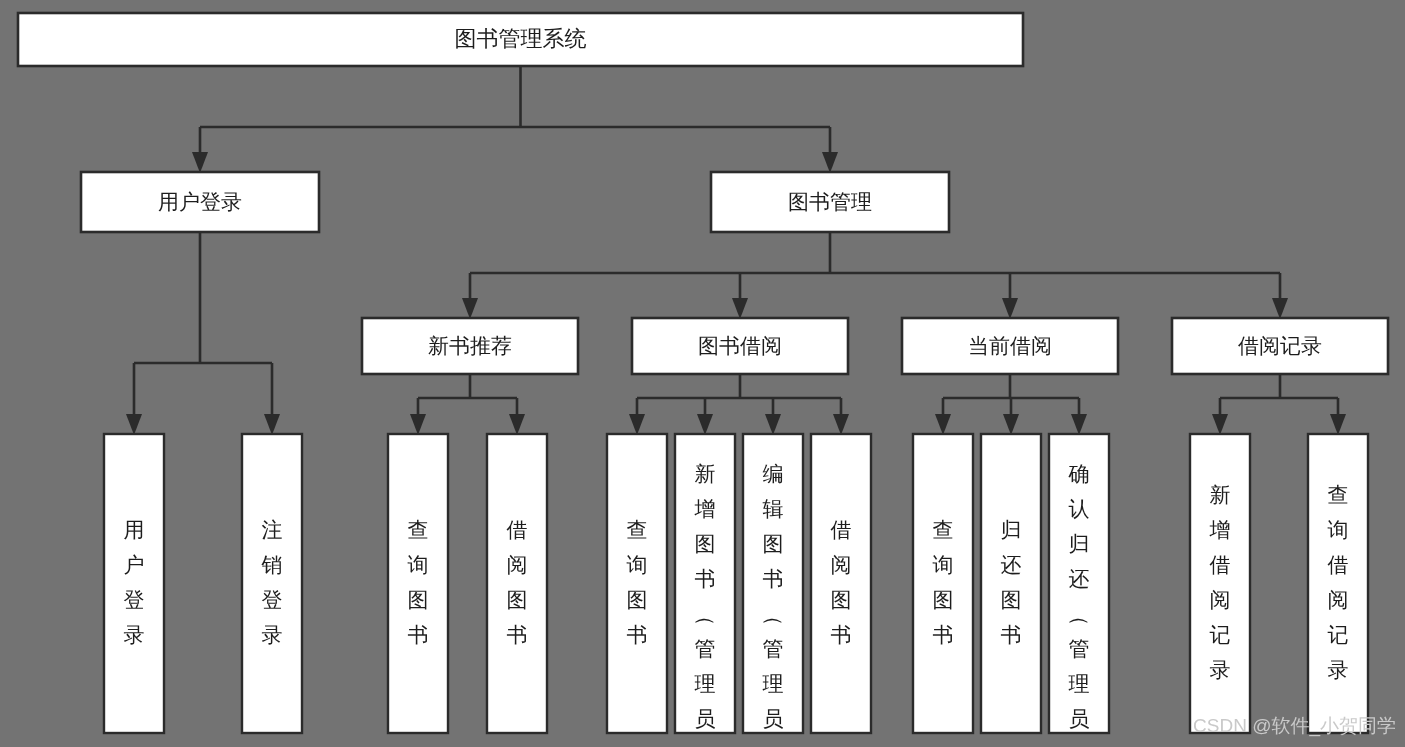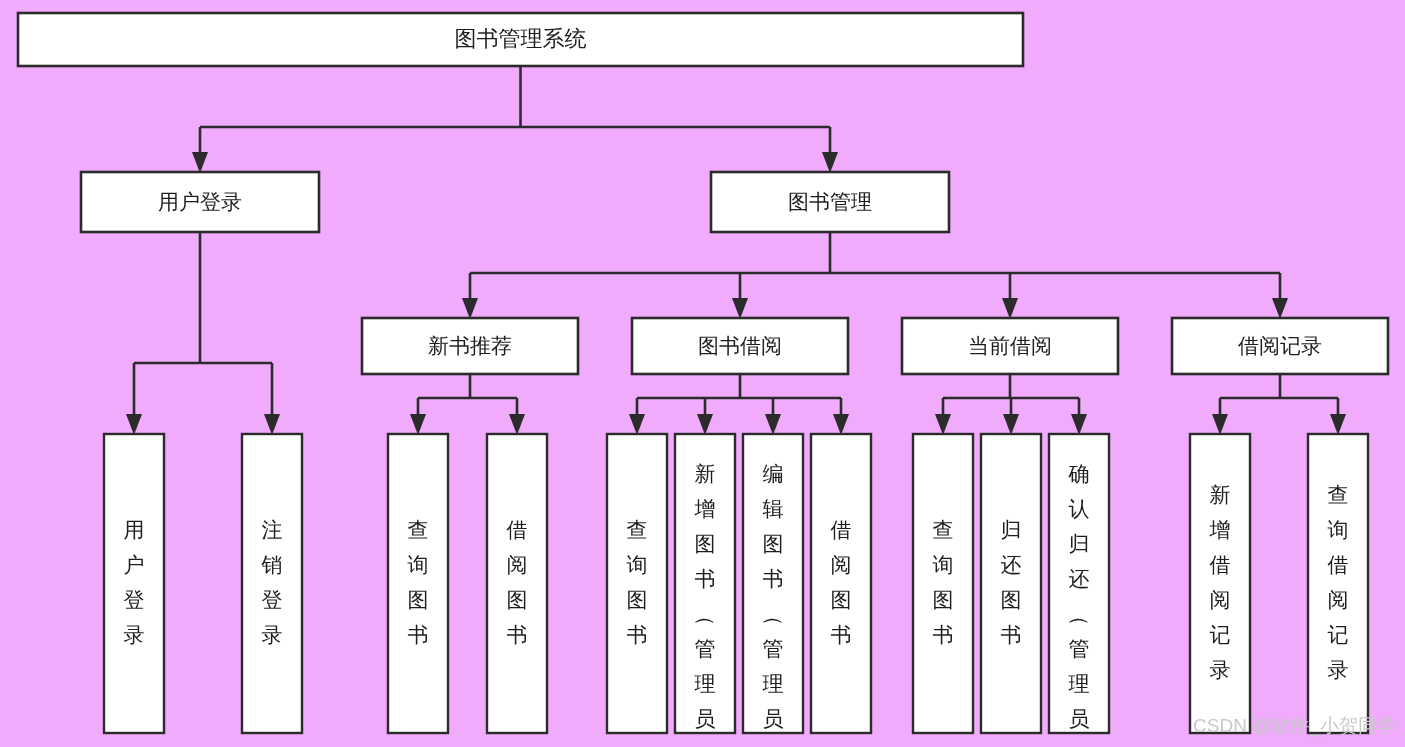--- a/index.html
+++ b/index.html
@@ -10,21 +10,21 @@
   body {
     width: 1405px;
     height: 747px;
     overflow: hidden;
     font-family: "Liberation Sans", "DejaVu Sans", sans-serif;
   }
   #diagram-root {
     position: relative;
     width: 1405px;
     height: 747px;
-    background: #f0abfc;
+    background: #737373;
   }
   svg#flowchart {
     position: absolute;
     left: 0;
     top: 0;
     width: 1405px;
     height: 747px;
     display: block;
   }
   .node-box {

